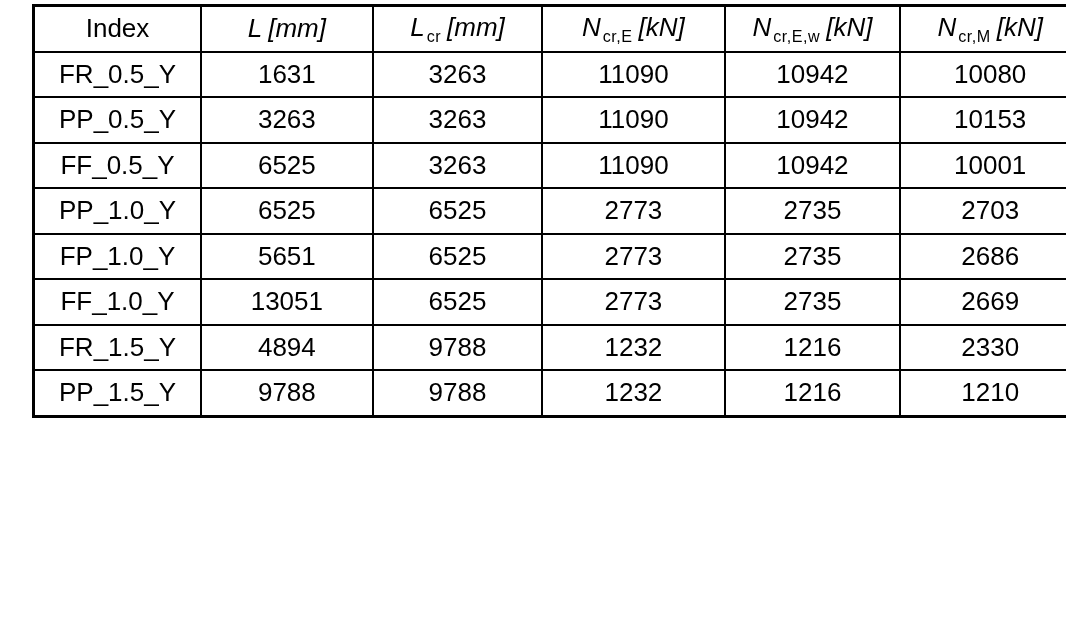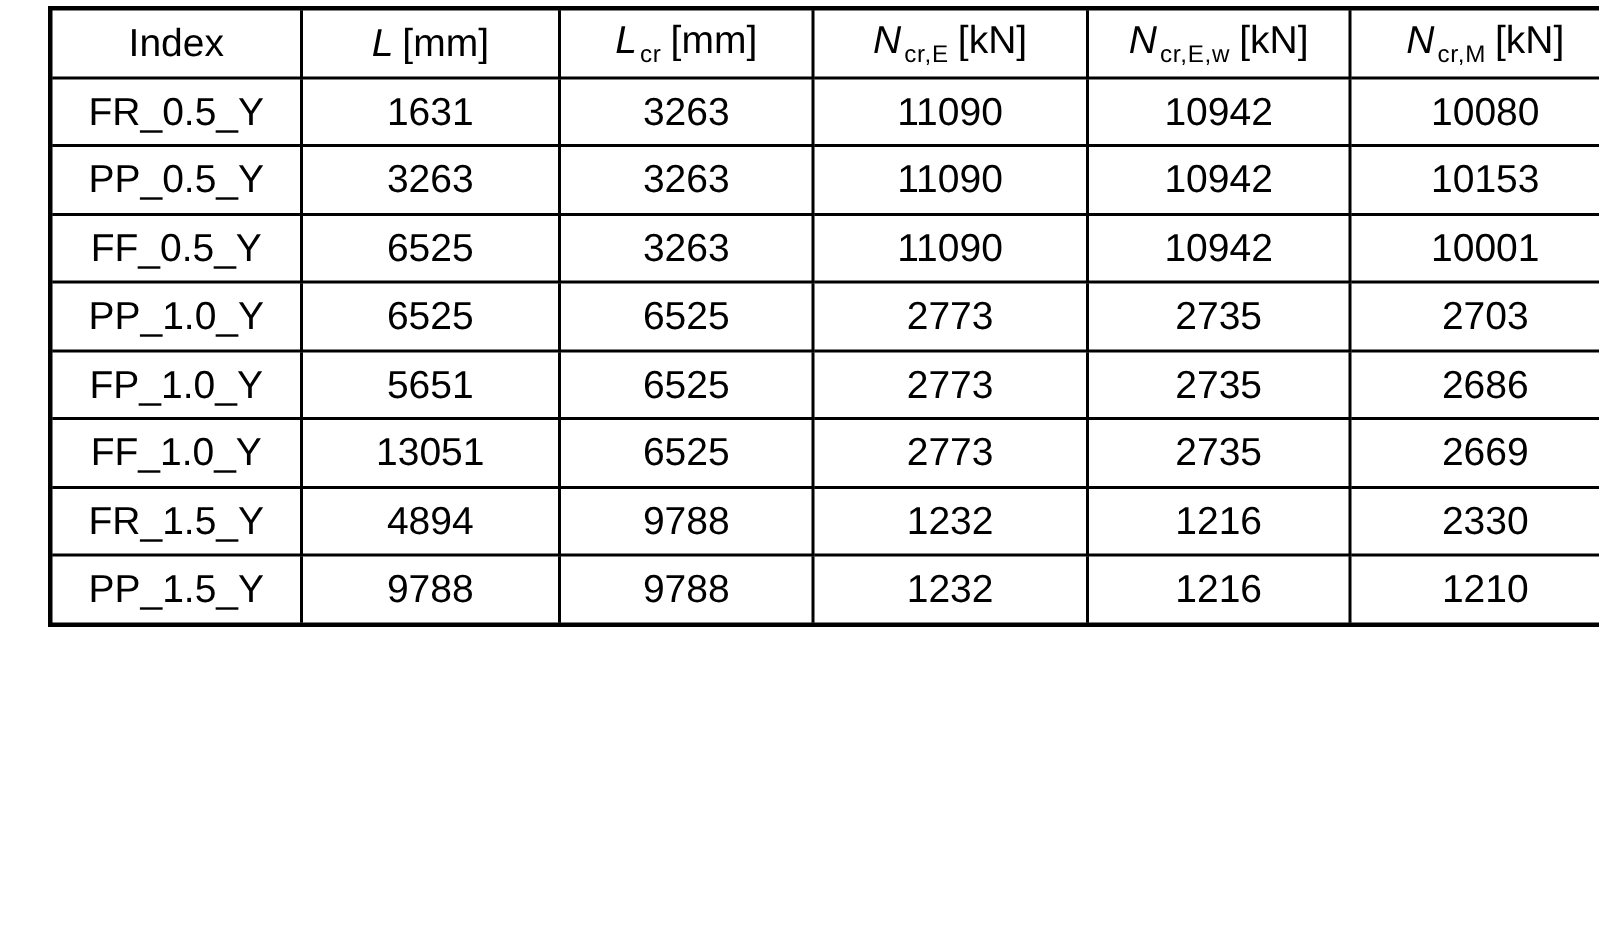--- a/index.html
+++ b/index.html
@@ -39,20 +39,21 @@
   th .sym {
     font-style: italic;
   }
   th sub {
     font-size: 0.62em;
     margin-left: 2px;
     letter-spacing: 0.5px;
   }
   th .unit {
     margin-left: 6px;
+    font-style: italic;
   }
   col.c-index { width: 16.0%; }
   col.c-l     { width: 16.4%; }
   col.c-lcr   { width: 16.2%; }
   col.c-ncre  { width: 17.4%; }
   col.c-ncrew { width: 16.8%; }
   col.c-ncrm  { width: 17.2%; }
 </style>
 </head>
 <body>

